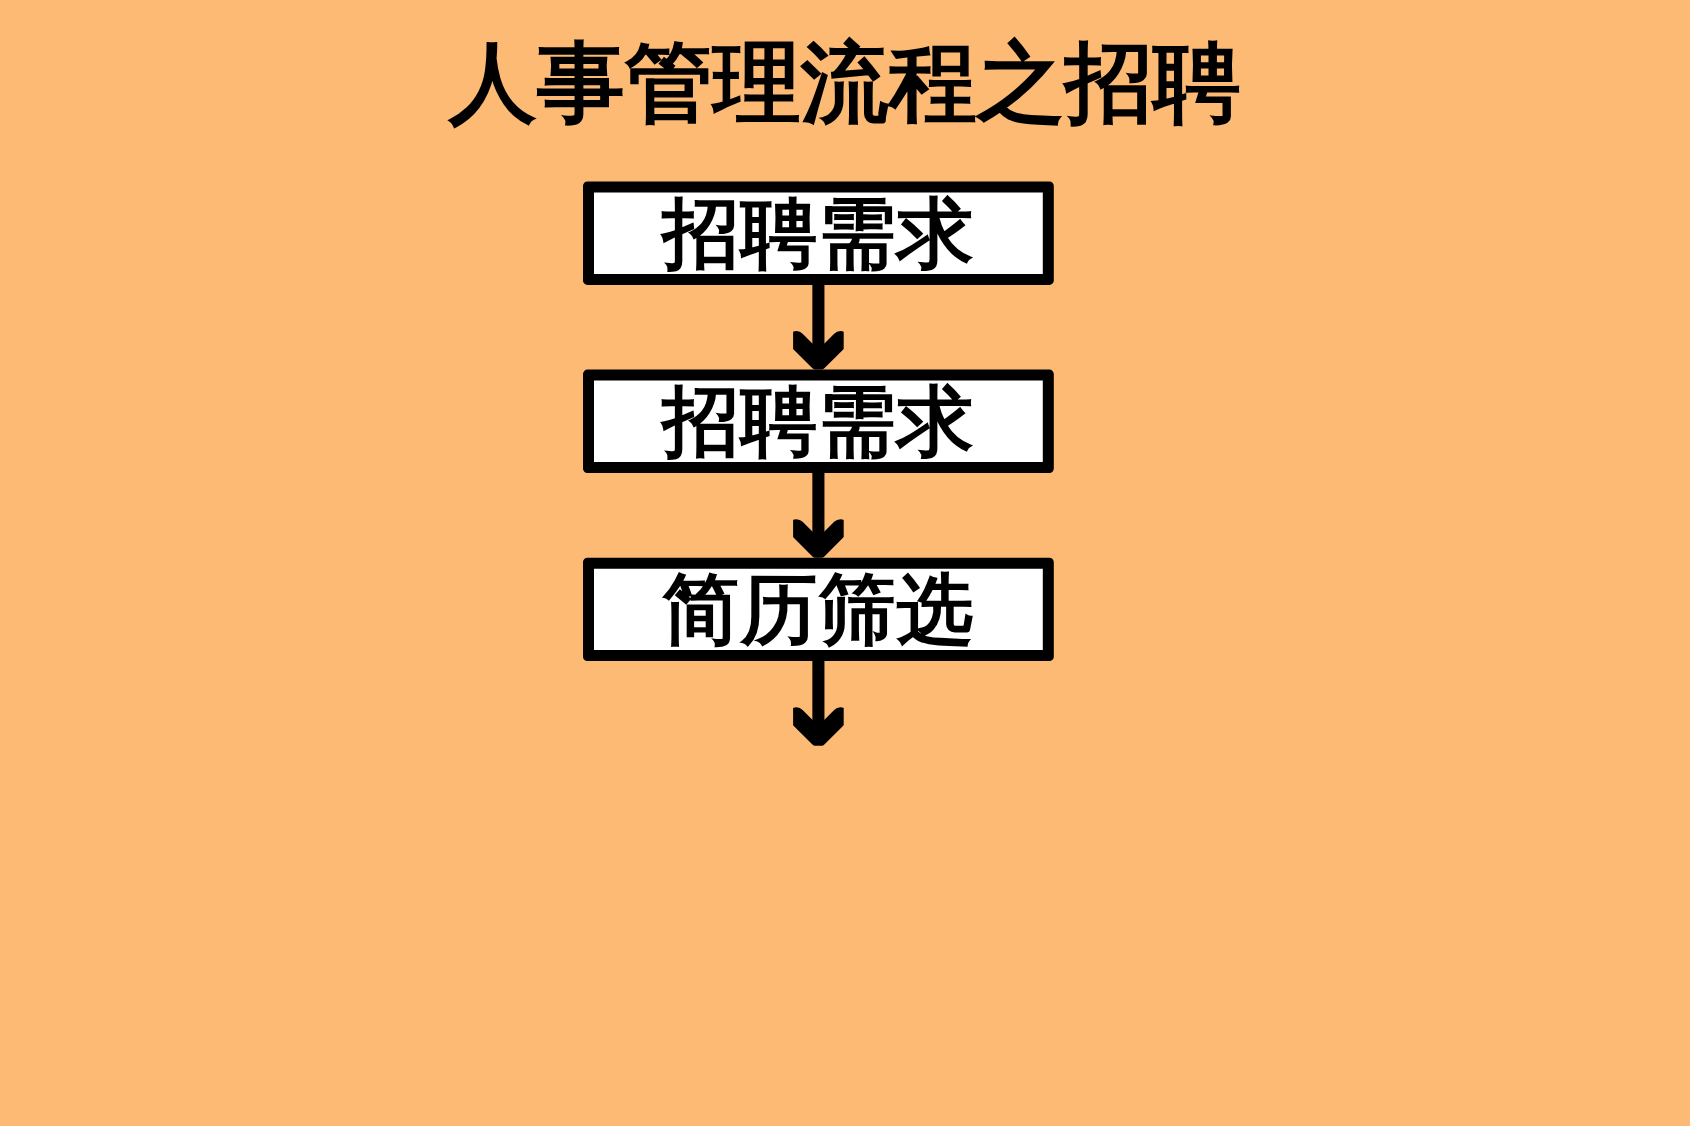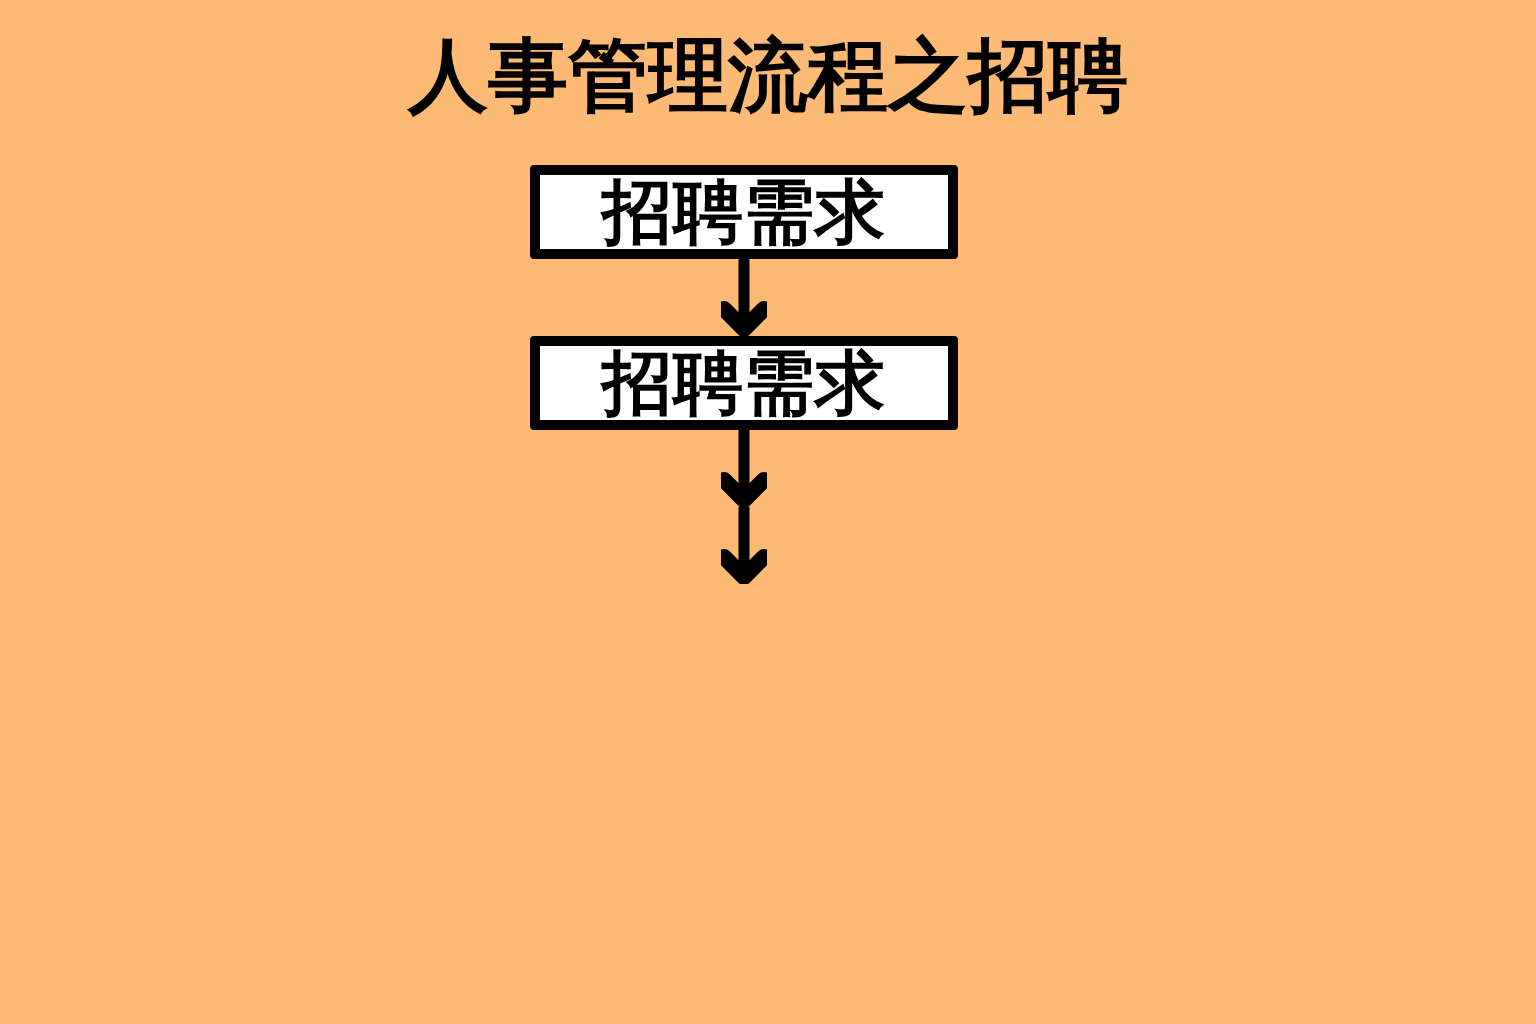--- a/index.html
+++ b/index.html
@@ -106,20 +106,23 @@
       <span class="flow-node-label">招聘需求</span>
     </div>
 
     <div class="flow-connector">
       <svg width="46" height="77" viewBox="0 0 46 77" aria-hidden="true">
         <line x1="23" y1="0" x2="23" y2="71" stroke="#000000" stroke-width="11"></line>
         <path d="M 3 50 L 23 70 L 43 50" fill="none" stroke="#000000" stroke-width="16" stroke-linecap="round" stroke-linejoin="round"></path>
       </svg>
     </div>
 
+    <div class="flow-node">
+      <span class="flow-node-label">简历筛选</span>
+    </div>
 
     <div class="flow-connector">
       <svg width="46" height="77" viewBox="0 0 46 77" aria-hidden="true">
         <line x1="23" y1="0" x2="23" y2="71" stroke="#000000" stroke-width="11"></line>
         <path d="M 3 50 L 23 70 L 43 50" fill="none" stroke="#000000" stroke-width="16" stroke-linecap="round" stroke-linejoin="round"></path>
       </svg>
     </div>
 
 
   </div>

